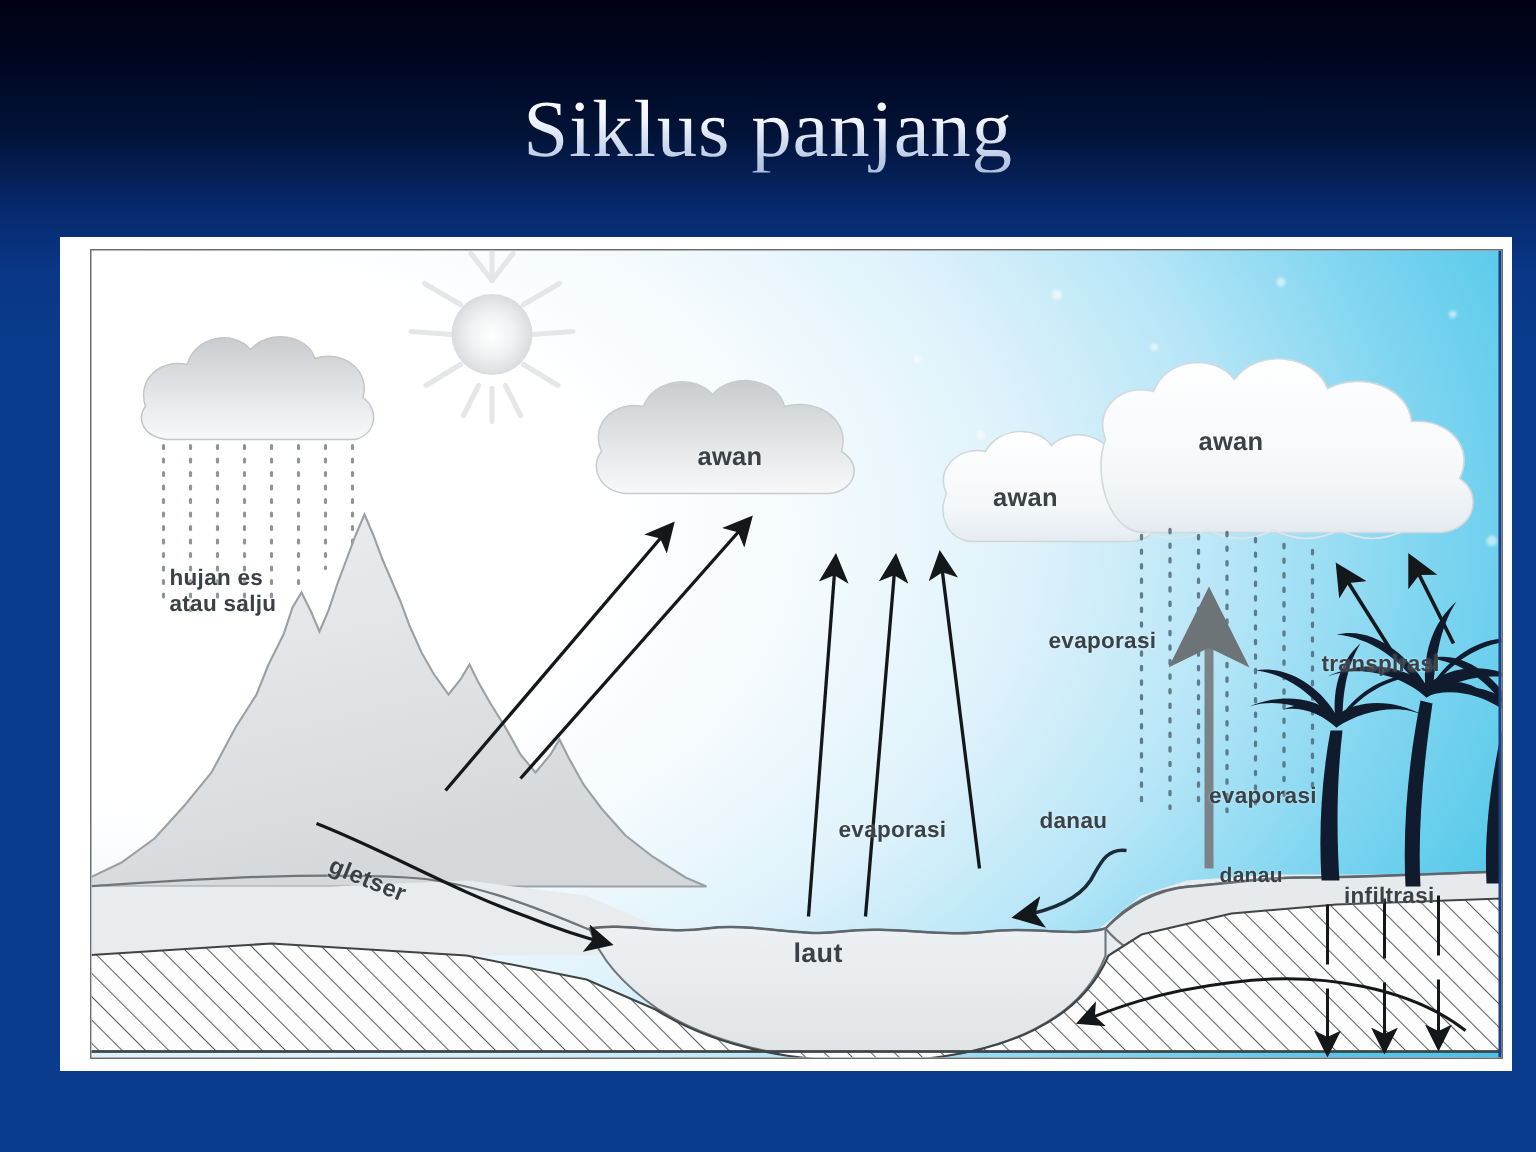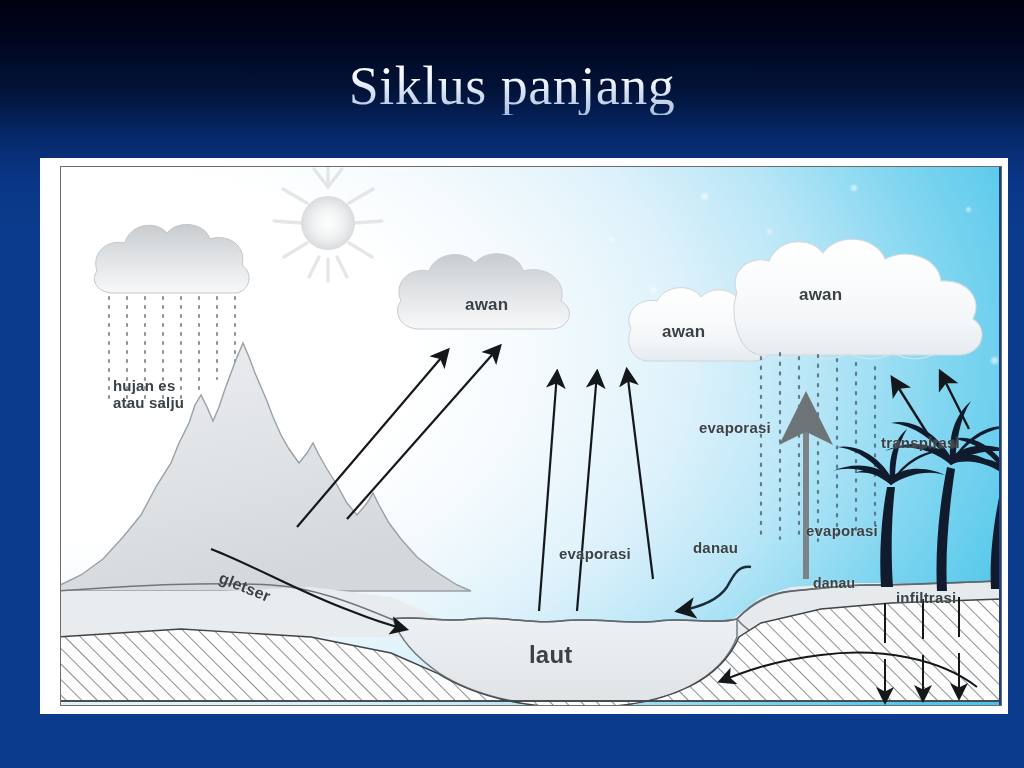--- a/index.html
+++ b/index.html
@@ -322,19 +322,19 @@
       <div class="lbl" style="left:745px;top:355px;">evaporasi</div>
 
       <div class="lbl" style="left:820px;top:267px;">transpirasi</div>
 
       <div class="lbl" style="left:632px;top:372px;">danau</div>
 
       <div class="lbl" style="left:752px;top:408px;font-size:14px;">danau</div>
 
       <div class="lbl" style="left:835px;top:422px;text-align:center;">infiltrasi</div>
 
-      <div class="lbl" style="left:468px;top:458px;font-size:24px;margin-top:16px;">laut</div>
+      <div class="lbl" style="left:468px;top:458px;font-size:18px;">laut</div>
 
       <div class="lbl rot" style="left:162px;top:402px;transform:rotate(22deg);font-size:16px;">gletser</div>
 
     </div>
   </div>
 </div>
 
 </body></html>

